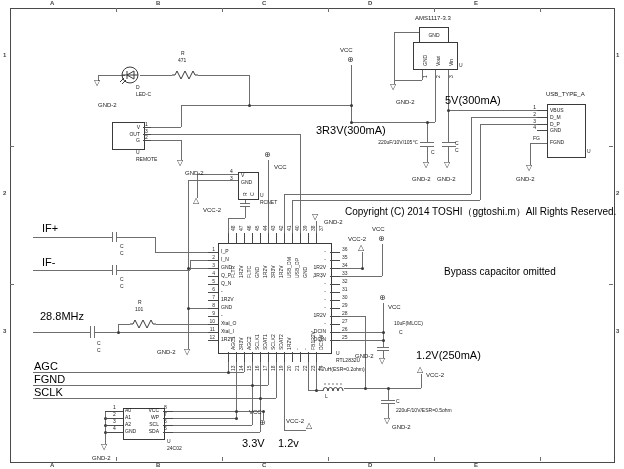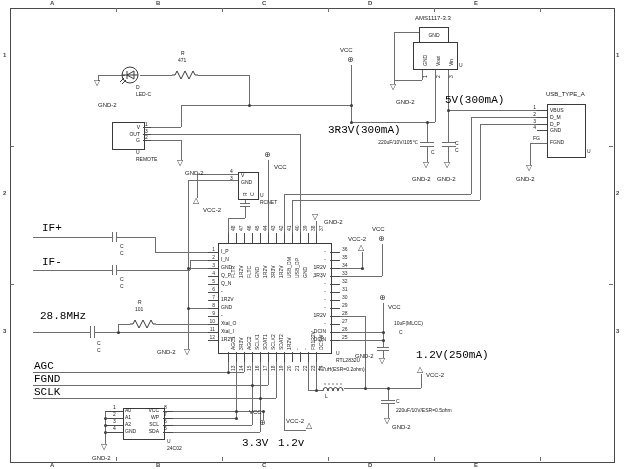--- a/index.html
+++ b/index.html
@@ -4,21 +4,21 @@
 <style>
   html,body{margin:0;padding:0;background:#fff;}
   #sheet{position:relative;width:624px;height:469px;background:#fff;overflow:hidden;
          font-family:"Liberation Sans","DejaVu Sans",sans-serif;color:#1a1a1a;}
   .border{position:absolute;left:10px;top:8px;width:603px;height:453px;border:1px solid #4a4a4a;}
   .w{position:absolute;background:#6e6e6e;width:1px;height:1px;}
   .dot{position:absolute;width:3px;height:3px;border-radius:2px;background:#3a3a3a;}
   .box{position:absolute;border:1px solid #3a3a3a;background:#fff;}
   .sm{position:absolute;font-size:6px;line-height:7px;white-space:nowrap;}
   .pn{position:absolute;font-size:5px;line-height:6px;white-space:nowrap;}
-  .lg{position:absolute;font-size:11px;line-height:12px;white-space:nowrap;color:#000;font-family:Liberation Mono, monospace;}
+  .lg{position:absolute;font-size:11px;line-height:12px;white-space:nowrap;color:#000;}
   .md{position:absolute;font-size:10px;line-height:11px;white-space:nowrap;color:#000;}
   .sym{position:absolute;font-size:8px;line-height:8px;color:#3a3a3a;}
   .edge{position:absolute;font-size:6px;color:#444;}
   .rot{transform:rotate(-90deg);transform-origin:left top;white-space:nowrap;}
   
   .cpin{position:absolute;font-size:5px;}
   .cpin .s{position:absolute;background:#4a4a4a;}
   .cpin .n{position:absolute;font-size:5px;line-height:6px;color:#333;white-space:nowrap;}
   .cpin .l{position:absolute;font-size:5px;line-height:6px;color:#222;white-space:nowrap;}
   .cpin.L{left:206px;top:calc(248px + var(--i)*8px);width:64px;height:8px;}
@@ -681,32 +681,34 @@
   <span class="sm" style="left:372px;top:226px">VCC</span>
   <span class="sm" style="left:388px;top:304px">VCC</span>
   <span class="sm" style="left:249px;top:409px">VCC</span>
 
   <span class="sm" style="left:203px;top:207px">VCC-2</span>
   <span class="sm" style="left:348px;top:236px">VCC-2</span>
   <span class="sm" style="left:426px;top:372px">VCC-2</span>
   <span class="sm" style="left:286px;top:418px">VCC-2</span>
 
   <span class="lg" style="left:445px;top:94px">5V(300mA)</span>
-  <span class="lg" style="left:328px;top:124px">3R3V(300mA)</span>
+  <span class="lg" style="left:316px;top:124px">3R3V(300mA)</span>
   <span class="lg" style="left:416px;top:349px">1.2V(250mA)</span>
   <span class="lg" style="left:242px;top:437px">3.3V</span>
   <span class="lg" style="left:278px;top:437px">1.2v</span>
 
   <span class="lg" style="left:42px;top:222px">IF+</span>
   <span class="lg" style="left:42px;top:256px">IF-</span>
   <span class="lg" style="left:40px;top:310px">28.8MHz</span>
   <span class="lg" style="left:34px;top:360px">AGC</span>
   <span class="lg" style="left:34px;top:373px">FGND</span>
   <span class="lg" style="left:34px;top:386px">SCLK</span>
 
+  <span class="md" style="left:345px;top:206px">Copyright (C) 2014 TOSHI（ggtoshi.m）All Rights Reserved.</span>
+  <span class="md" style="left:444px;top:266px">Bypass capacitor omitted</span>
 
   <span class="pn" style="left:120px;top:243px">C</span>
   <span class="pn" style="left:120px;top:250px">C</span>
   <span class="pn" style="left:120px;top:276px">C</span>
   <span class="pn" style="left:120px;top:283px">C</span>
   <span class="pn" style="left:97px;top:340px">C</span>
   <span class="pn" style="left:97px;top:347px">C</span>
   <span class="pn" style="left:358px;top:139px;width:60px;text-align:right">220uF/10V/105℃</span>
   <span class="pn" style="left:431px;top:149px">C</span>
   <span class="pn" style="left:455px;top:140px">C</span>

